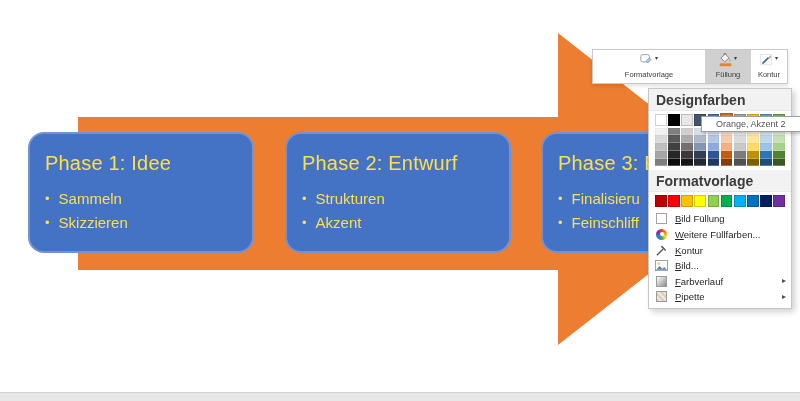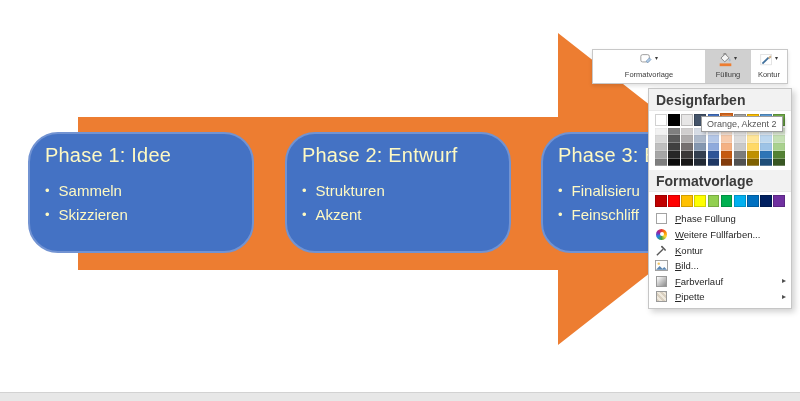--- a/index.html
+++ b/index.html
@@ -2,22 +2,22 @@
 <html><head>
 <meta charset="utf-8">
 <style>
   html,body{margin:0;padding:0;background:#fff;}
   .stage{position:relative;width:800px;height:401px;overflow:hidden;
          font-family:"Liberation Sans",sans-serif;background:#fff;}
 
   
   .arrow-svg{position:absolute;left:0;top:0;z-index:0;}
   .phase-box{position:absolute;top:132px;width:226px;height:121px;z-index:1;
-             border-radius:30px;border:2px solid #7293d2;box-sizing:border-box;
-             color:#fef9c3;padding:8px 15px;}
+             border-radius:16px;border:2px solid #7293d2;box-sizing:border-box;
+             color:#fde047;padding:16px 15px;}
   .phase-box.p1{left:28px}.phase-box.p2{left:285px}.phase-box.p3{left:541px}
   .phase-title{font-size:20px;font-weight:400;margin:2px 0 12px 0;letter-spacing:.2px;}
   .bullet-line{display:flex;gap:9px;font-size:15px;line-height:24px;}
   .bullet-glyph{font-size:13px;}
 
   
   .mini-toolbar{position:absolute;left:592px;top:49px;width:196px;height:35px;z-index:5;
                 background:#fff;border:1px solid #c8c8c8;box-sizing:border-box;display:flex;
                 box-shadow:0 2px 4px rgba(0,0,0,.12);}
   .tb-btn{display:flex;flex-direction:column;align-items:center;justify-content:flex-start;
@@ -50,21 +50,21 @@
          background:conic-gradient(#e53935,#fb8c00,#fdd835,#43a047,#1e88e5,#8e24aa,#e53935);}
   .wheel::after{content:"";position:absolute;left:3.5px;top:3.5px;width:4px;height:4px;border-radius:50%;background:#fff;}
   .grad-sq{width:11px;height:11px;border:1px solid #9a9a9a;box-sizing:border-box;
            background:linear-gradient(135deg,#ffffff 0%,#8c8c8c 100%);}
   .tex-sq{width:11px;height:11px;border:1px solid #9a9a9a;box-sizing:border-box;
           background:repeating-linear-gradient(45deg,#d9cfbf 0 2px,#efe9dd 2px 4px);}
 
   
   .color-tooltip{position:absolute;left:701px;top:116px;z-index:10;background:#fff;
                  border:1px solid #9e9e9e;box-shadow:2px 2px 3px rgba(0,0,0,.2);
-                 font-size:9px;color:#555;padding:2px 5px;white-space:nowrap;}
+                 font-size:9px;color:#555;padding:2px 14px;white-space:nowrap;}
 
   
   .bottom-bar{position:absolute;left:0;bottom:0;width:800px;height:8px;
               background:#e7e7e7;border-top:1px solid #d2d2d2;z-index:2;}
 </style>
 </head>
 <body>
 
 <div class="stage">
 
@@ -248,21 +248,21 @@
         <div class="swatch" style="background: rgb(0, 112, 192);"></div>
         <div class="swatch" style="background: rgb(0, 32, 96);"></div>
         <div class="swatch" style="background: rgb(112, 48, 160);"></div>
       </div>
 
     <div class="menu-list">
       <div class="menu-item">
         <span class="mi-icon">
             <span class="sq-border"></span>
           </span>
-        <span class="mi-label">Phase Füllung</span>
+        <span class="mi-label">Bild Füllung</span>
       </div>
       <div class="menu-item">
         <span class="mi-icon">
             <span class="wheel"></span>
           </span>
         <span class="mi-label">Weitere Füllfarben...</span>
       </div>
       <div class="menu-item">
         <span class="mi-icon">
           <svg width="13" height="13" viewBox="0 0 14 14">

